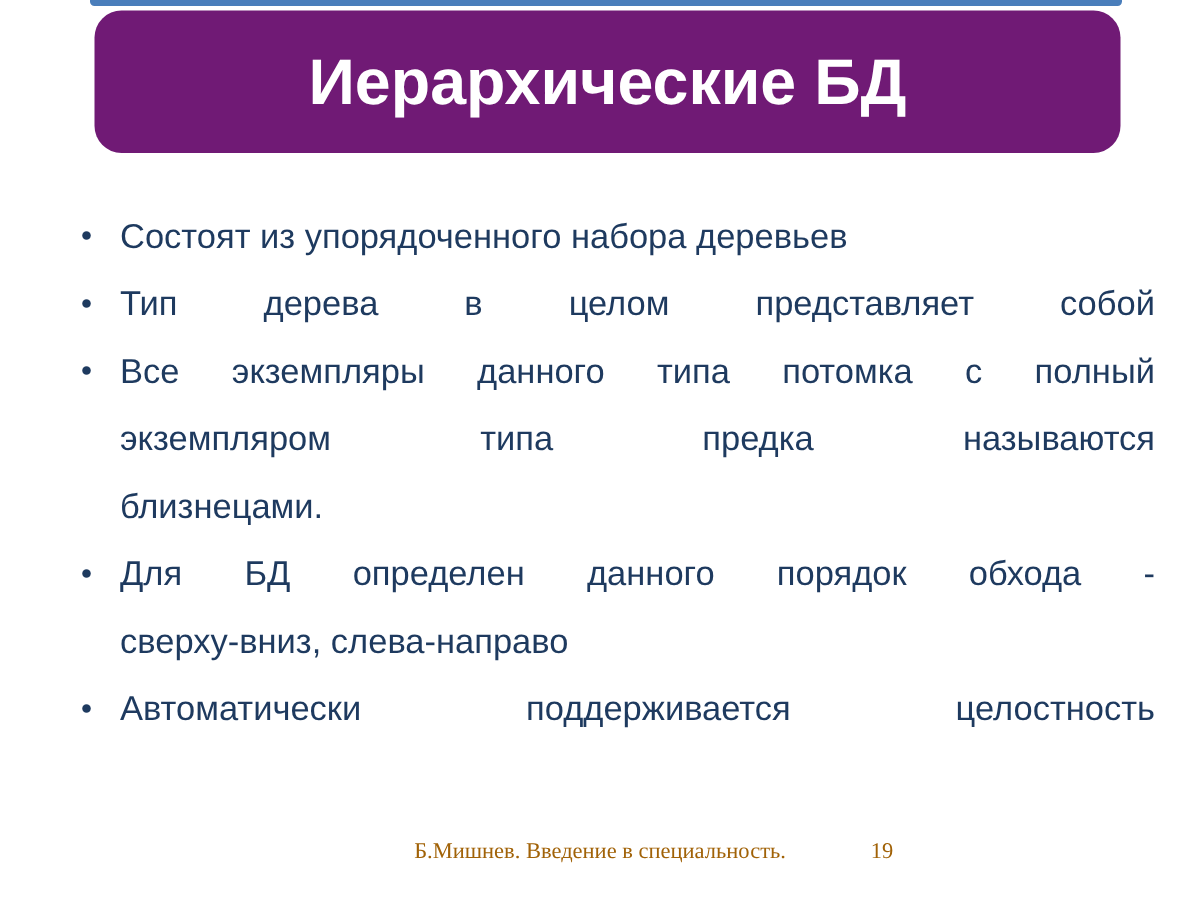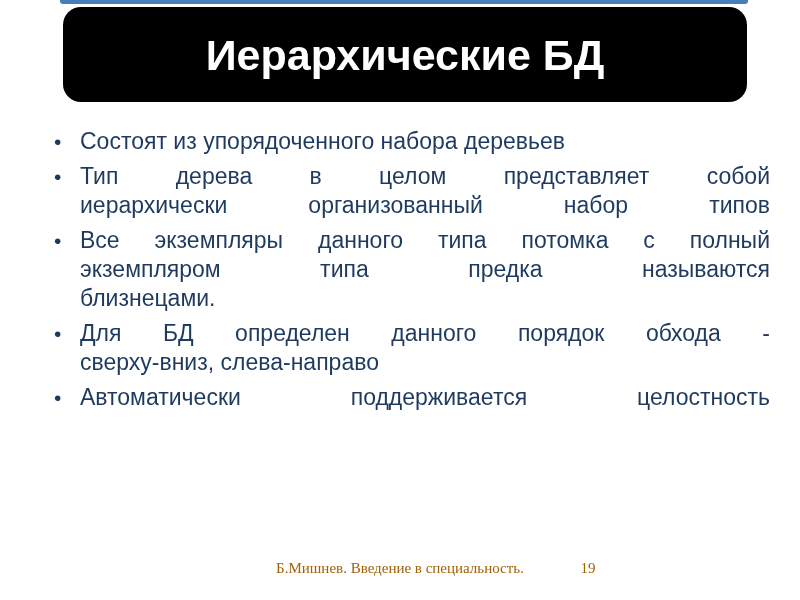--- a/index.html
+++ b/index.html
@@ -55,20 +55,21 @@
   }
   .bullet-marker {
     position: absolute;
     left: 6px; top: 0;
     font-size: 21px;
   }
   .bullet-text .line {
     text-align: justify;
     text-align-last: justify;
     text-justify: inter-word;
+    margin-top: 16px;
   }
   .bullet-text .line.last {
     text-align: left;
     text-align-last: left;
   }
 
   .footer {
     position: absolute;
     left: 0; top: 560px;
     width: 100%;
@@ -86,37 +87,36 @@
     text-align: center;
   }
 </style>
 </head>
 <body>
 
 <div class="slide">
 
   <div class="title-strip" style="background: rgb(74, 126, 187);"></div>
 
-  <div class="title-box" style="background: #000000; justify-content: center;">
+  <div class="title-box" style="background: #701a75; justify-content: center;">
     <div class="title-line">Иерархические БД</div>
   </div>
 
   <div class="content" style="color: rgb(30, 58, 95);">
     <ul class="bullets">
         <li>
           <span class="bullet-marker">•</span>
           <div class="bullet-text">
             <div class="line last">Состоят из упорядоченного набора деревьев</div>
           </div>
         </li>
         <li>
           <span class="bullet-marker">•</span>
           <div class="bullet-text">
             <div class="line">Тип дерева в целом представляет собой</div>
-            <div class="line">иерархически организованный набор типов</div>
           </div>
         </li>
         <li>
           <span class="bullet-marker">•</span>
           <div class="bullet-text">
             <div class="line">Все экземпляры данного типа потомка с полный</div>
             <div class="line">экземпляром типа предка называются</div>
             <div class="line last">близнецами.</div>
           </div>
         </li>

